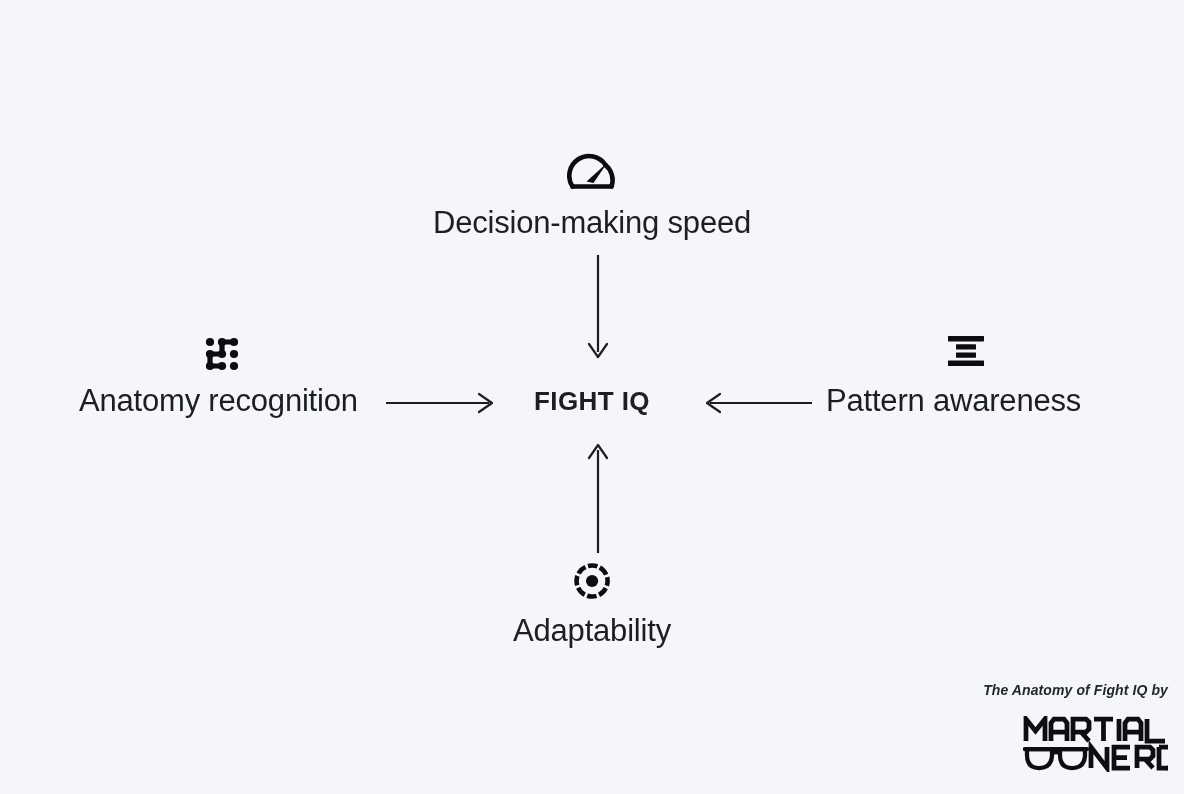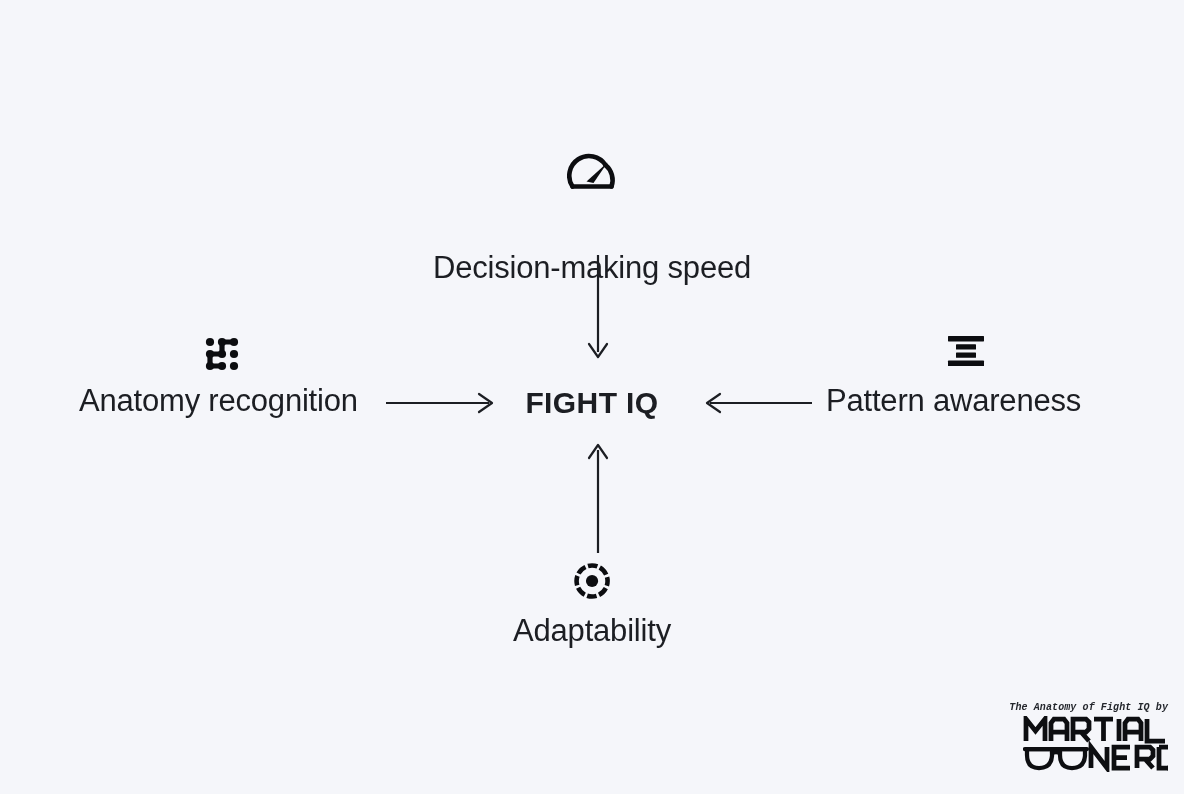--- a/index.html
+++ b/index.html
@@ -42,21 +42,20 @@
   .node-icon {
     display: block;
     margin-bottom: 10px;
   }
 
   
   #node-top {
     left: 50%;
     transform: translateX(-50%);
     top: 152px;
-    gap: 45px;
   }
 
   
   #node-bottom {
     left: 50%;
     transform: translateX(-50%);
     top: 560px;
     justify-content: flex-end;
   }
   #node-bottom .node-icon { margin-bottom: 8px; }
@@ -82,21 +81,21 @@
     margin-left: 120px;
     margin-bottom: 12px;
   }
 
   
   #hub {
     position: absolute;
     left: 50%;
     top: 386px;
     transform: translate(-50%, 0);
-    font-size: 30px;
+    font-size: 26px;
     font-weight: 700;
     letter-spacing: 0.4px;
     color: #1c1e23;
     white-space: nowrap;
   }
 
   
   #arrows {
     position: absolute;
     left: 0;
@@ -109,28 +108,27 @@
   
   #brand {
     position: absolute;
     right: 16px;
     bottom: 22px;
     display: flex;
     flex-direction: column;
     align-items: flex-end;
   }
   #brand-tagline {
-    font-size: 10px;
+    font-size: 14px;
     font-style: italic;
     font-weight: 600;
     color: #23262c;
     letter-spacing: 0.1px;
-    margin-bottom: 3px;
+    margin-bottom: 18px;
     white-space: nowrap;
-    font-family: Liberation Mono, monospace;
   }
   #brand-logo { display: block; }
 </style>
 </head>
 <body style="background: rgb(245, 246, 250);">
 
 <div id="canvas">
 
   <svg id="arrows" viewBox="0 0 1184 794">
 

